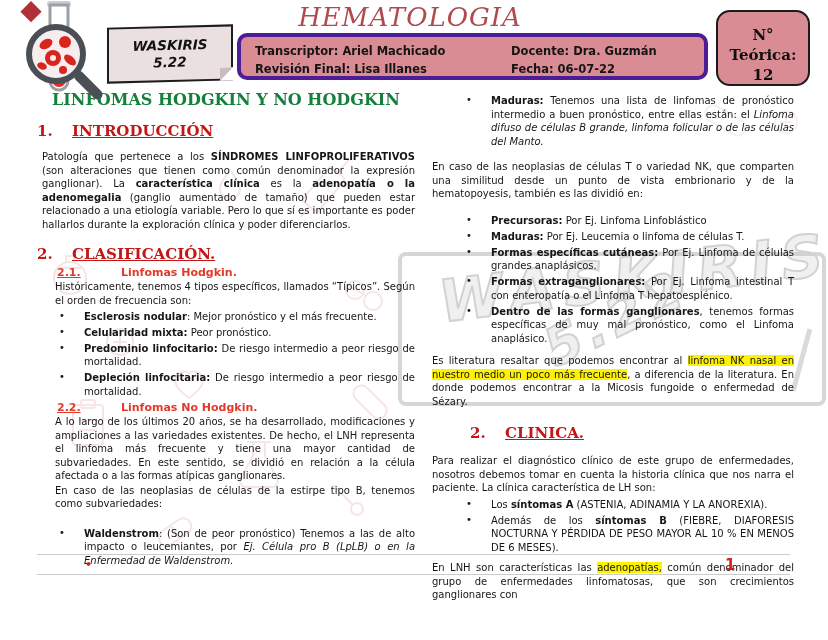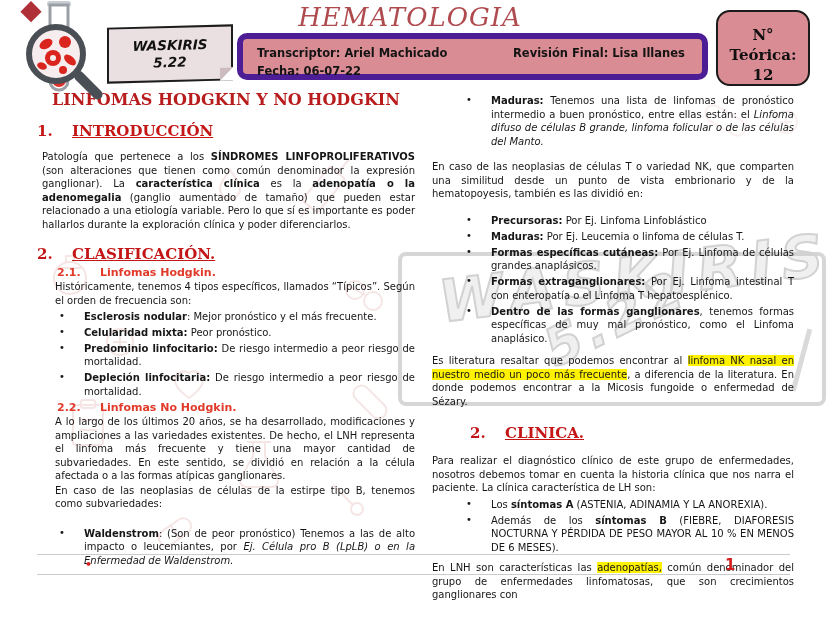--- a/index.html
+++ b/index.html
@@ -11,21 +11,21 @@
   .note{position:absolute;left:107px;top:26px;width:122px;height:52px;background:#EBE0E1;
         border:2px solid #1d1d1d;transform:skewY(-1.5deg);z-index:3;
         display:flex;flex-direction:column;align-items:center;justify-content:center;
         font-style:italic;font-weight:bold;font-size:13.5px;line-height:17px;color:#111;}
   .note::after{content:'';position:absolute;right:-2px;bottom:-2px;width:0;height:0;
         border-left:13px solid #cdbcbe;border-bottom:13px solid #ffffff;}
   .course-title{position:absolute;left:240px;top:2px;width:340px;text-align:center;
         font-family:"DejaVu Serif","Liberation Serif",serif;font-style:italic;font-weight:normal;
         font-size:26px;letter-spacing:1px;color:#AF4A4E;z-index:3;}
   .info-box{position:absolute;left:237px;top:33px;width:471px;height:47px;box-sizing:border-box;
-        background:#D98C93;border:6px solid #4c1d95;border-radius:10px;z-index:3;
+        background:#D98C93;border:4px solid #4c1d95;border-radius:10px;z-index:3;
         padding:5px 0 0 14px;display:grid;grid-template-columns:256px 1fr;
         font-size:11.5px;font-weight:600;line-height:18px;color:#141414;}
   .teorica{position:absolute;left:716px;top:10px;width:94px;height:76px;box-sizing:border-box;
         background:#D98C93;border:2.5px solid #1b1b1b;border-radius:14px;z-index:3;
         text-align:center;padding-top:13px;font-family:"DejaVu Serif","Liberation Serif",serif;
         font-weight:bold;font-size:15px;line-height:20px;color:#101010;}
 
   
   .doodles{position:absolute;left:25px;top:140px;width:400px;height:430px;opacity:.25;z-index:1;}
   .doodles-right{position:absolute;left:688px;top:92px;width:130px;height:62px;opacity:.15;z-index:1;}
@@ -38,27 +38,27 @@
         color:rgba(200,200,200,.28);-webkit-text-stroke:2px #d2d2d2;white-space:nowrap;}
   .wm-word2{position:absolute;left:540px;top:288px;z-index:1;transform:rotate(-26deg);
         font-weight:bold;font-style:italic;font-size:52px;letter-spacing:6px;
         color:rgba(200,200,200,.28);-webkit-text-stroke:2px #d2d2d2;white-space:nowrap;}
 
   
   .col{position:absolute;top:88px;z-index:2;}
   .col-left{left:37px;width:378px;}
   .col-right{left:432px;width:362px;}
   .doc-title{font-family:"DejaVu Serif","Liberation Serif",serif;font-weight:bold;font-size:16px;
-        color:#b91c1c;text-align:center;margin:2px 0 0 0;}
+        color:#15803d;text-align:center;margin:2px 0 0 0;}
   .sec-h{display:flex;font-family:"DejaVu Serif","Liberation Serif",serif;font-weight:bold;
         font-size:15px;color:#C41616;}
   .sec-h .num{width:35px;flex:none;}
   .sec-h .txt{text-decoration:underline;}
   .sub-h{display:flex;font-weight:bold;font-size:11px;color:#E13A2A;}
-  .sub-h .num{width:43px;flex:none;}
+  .sub-h .num{width:64px;flex:none;text-decoration:underline;}
   .para{font-size:10px;line-height:13.5px;text-align:justify;margin:0;}
   .bullet{display:flex;margin:2.5px 0;}
   .bullet .marker{flex:none;width:29px;padding-left:4px;box-sizing:border-box;font-size:10px;}
   .bullet .runs{flex:1;font-size:10px;line-height:13.5px;text-align:justify;}
   .b{font-weight:bold;}
   .i{font-style:italic;}
   .hl{background:#FFF200;}
 
   
   .footer{position:absolute;left:37px;top:554px;width:753px;height:19px;z-index:2;
@@ -91,20 +91,21 @@
 
   <div class="note">
     <span>WASKIRIS</span>
     <span>5.22</span>
   </div>
 
   <div class="course-title">HEMATOLOGIA</div>
 
   <div class="info-box">
     <div>Transcriptor: Ariel Machicado</div>
+    <div>Docente:  Dra. Guzmán</div>
     <div>Revisión Final:  Lisa Illanes</div>
     <div>Fecha: 06-07-22</div>
   </div>
 
   <div class="teorica">
     <div>N° Teórica:</div>
     <div>12</div>
   </div>
 
   <svg class="doodles" viewBox="0 0 400 430">

